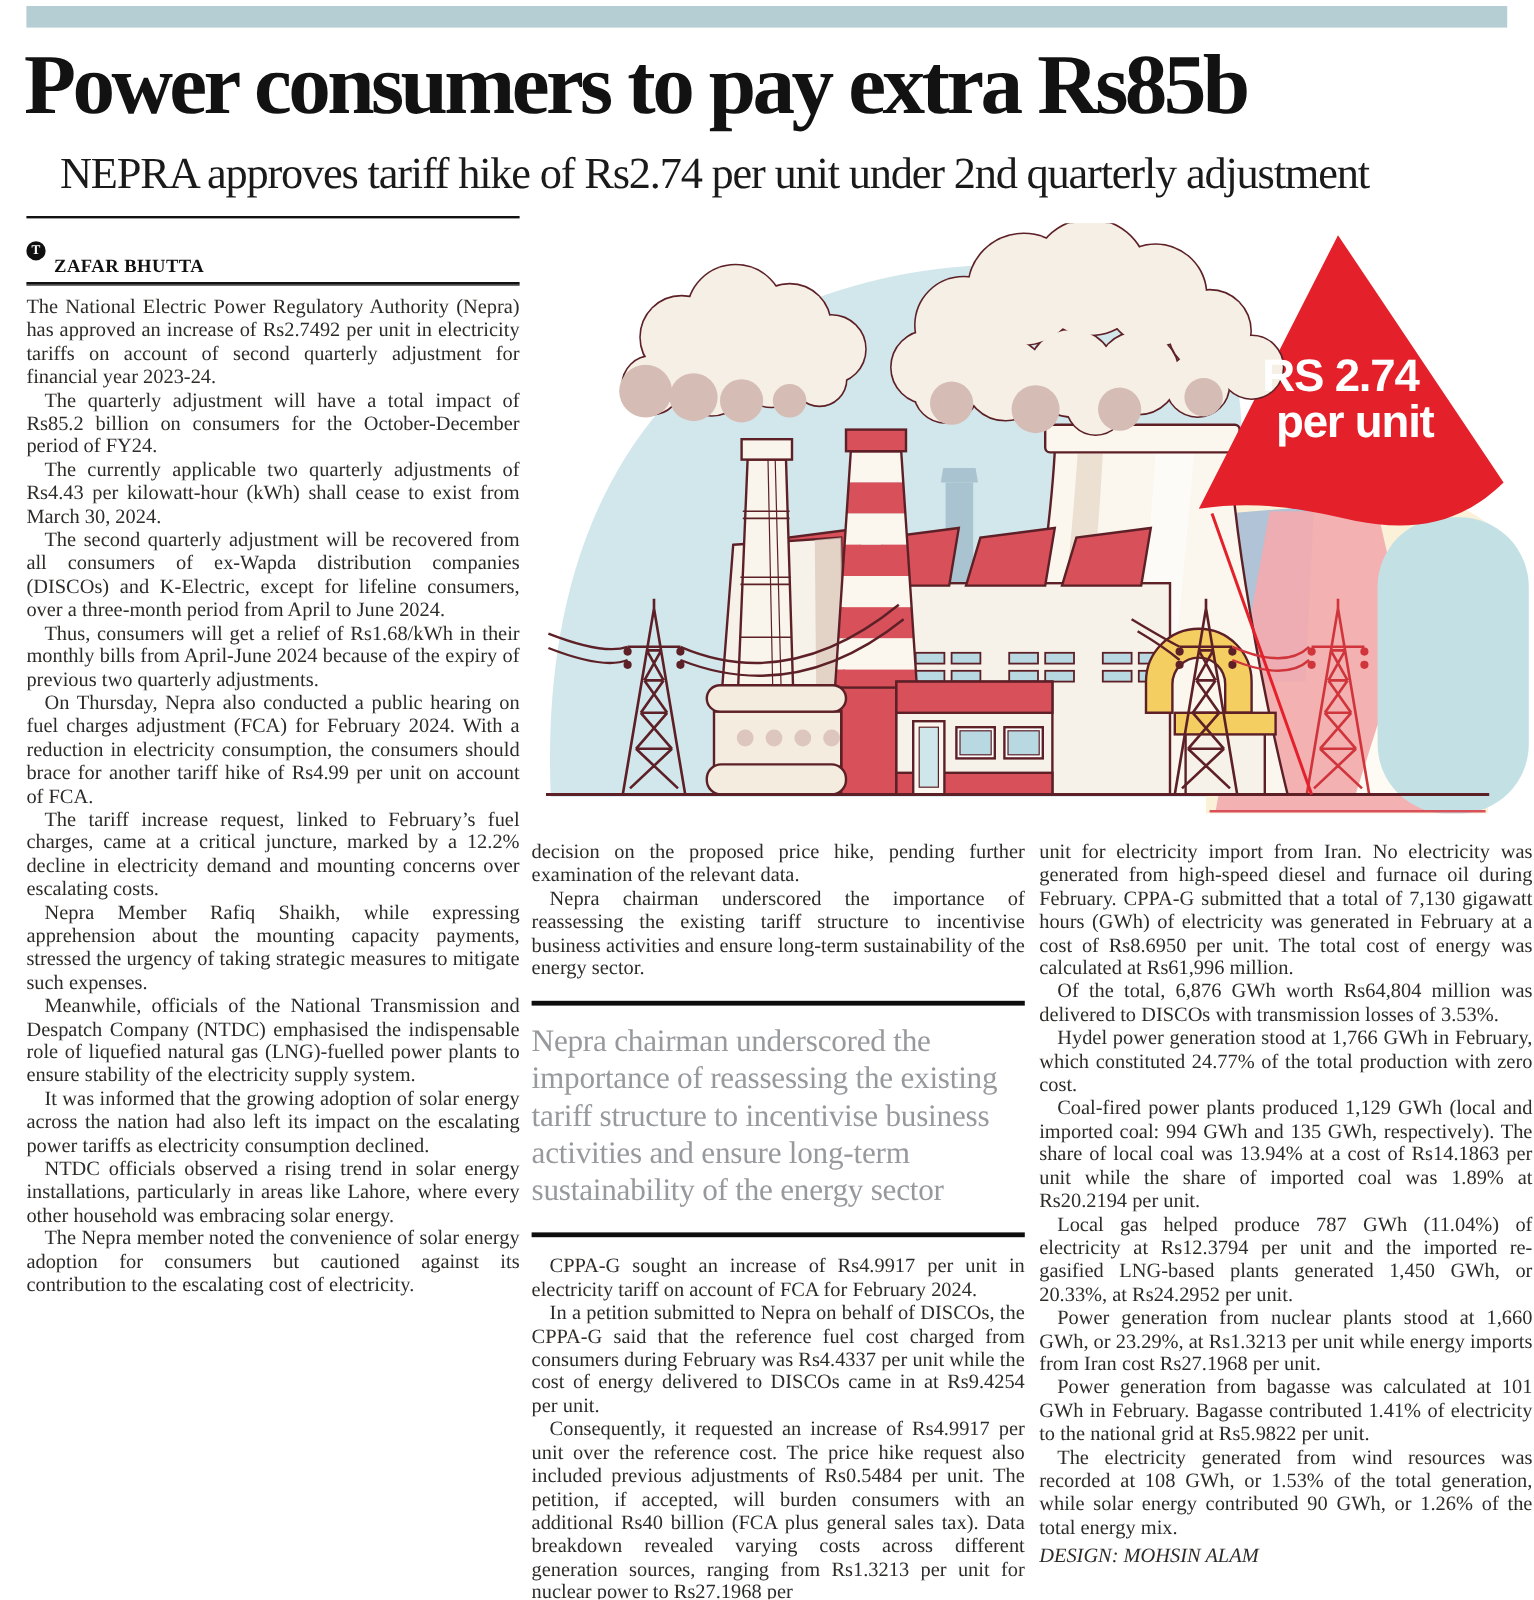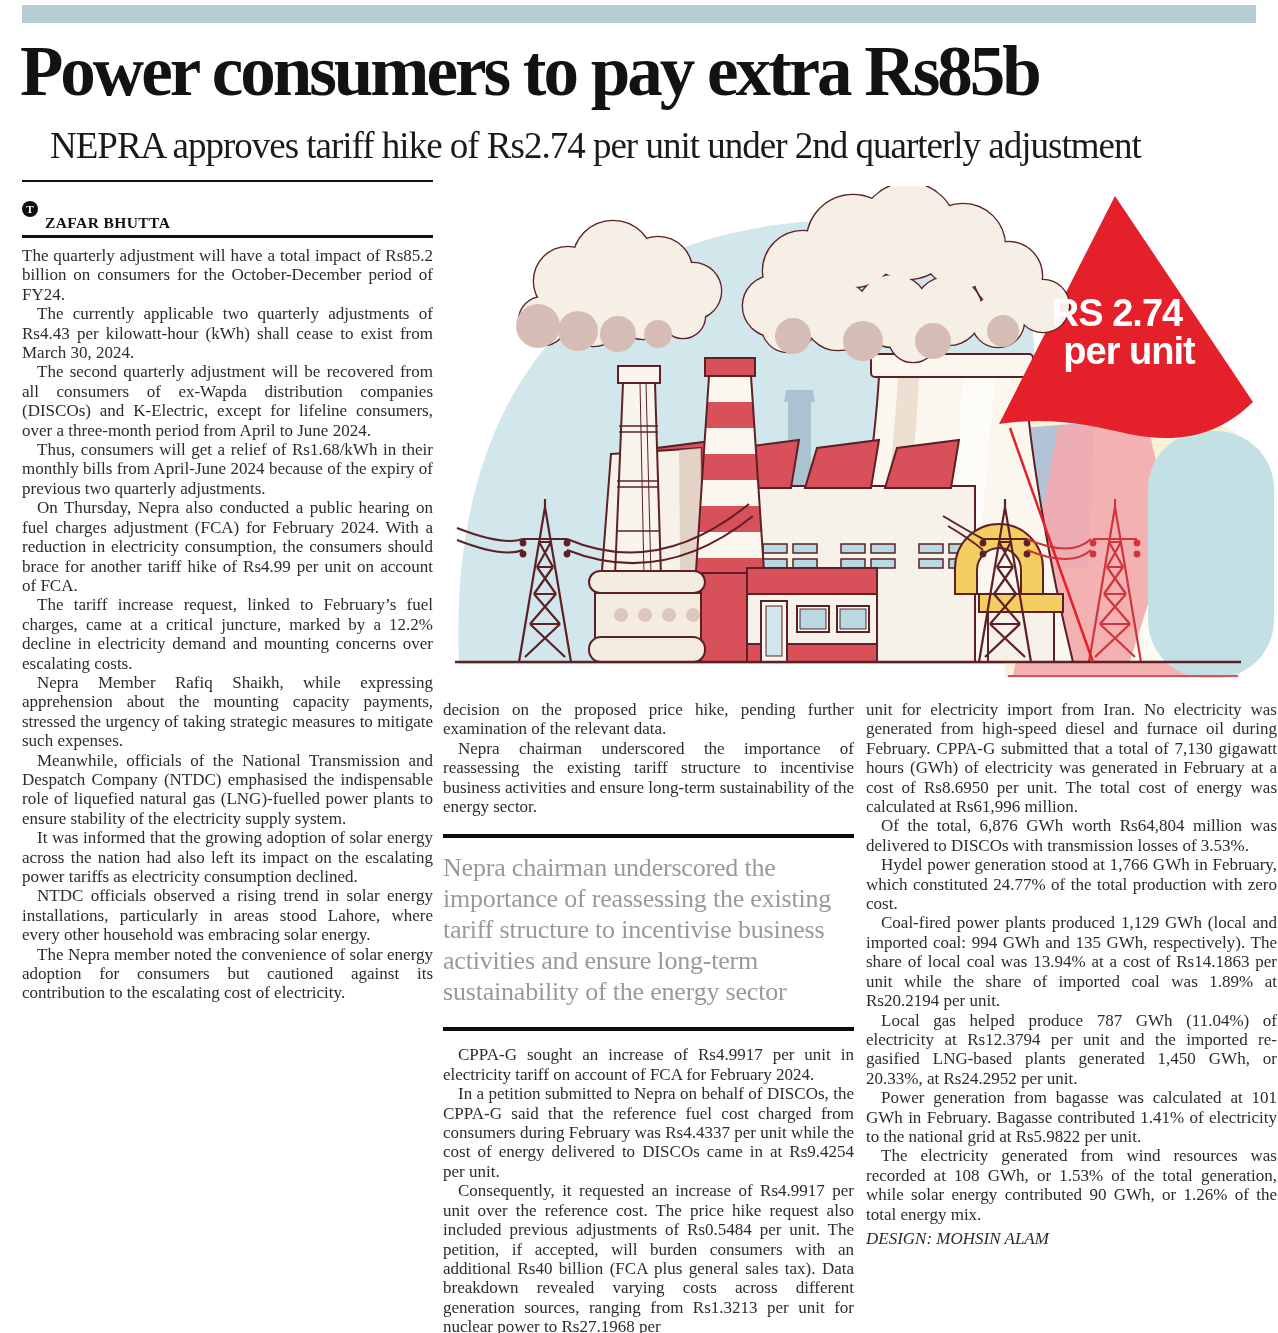--- a/index.html
+++ b/index.html
@@ -73,30 +73,31 @@
     <div class="byline-block">
       <div class="rule"></div>
       <div class="byline-row">
         <span class="pub-logo">T</span>
         <span class="author">ZAFAR BHUTTA</span>
       </div>
       <div class="rule"></div>
       <div class="rule-thin"></div>
     </div>
     <div class="plist">
+        <p class="para">The National Electric Power Regulatory Authority (Nepra) has approved an increase of Rs2.7492 per unit in electricity tariffs on account of second quarterly adjustment for financial year 2023-24.</p>
         <p class="para">The quarterly adjustment will have a total impact of Rs85.2 billion on consumers for the October-December period of FY24.</p>
         <p class="para">The currently applicable two quarterly adjustments of Rs4.43 per kilowatt-hour (kWh) shall cease to exist from March 30, 2024.</p>
         <p class="para">The second quarterly adjustment will be recovered from all consumers of ex-Wapda distribution companies (DISCOs) and K-Electric, except for lifeline consumers, over a three-month period from April to June 2024.</p>
         <p class="para">Thus, consumers will get a relief of Rs1.68/kWh in their monthly bills from April-June 2024 because of the expiry of previous two quarterly adjustments.</p>
         <p class="para">On Thursday, Nepra also conducted a public hearing on fuel charges adjustment (FCA) for February 2024. With a reduction in electricity consumption, the consumers should brace for another tariff hike of Rs4.99 per unit on account of FCA.</p>
         <p class="para">The tariff increase request, linked to February’s fuel charges, came at a critical juncture, marked by a 12.2% decline in electricity demand and mounting concerns over escalating costs.</p>
         <p class="para">Nepra Member Rafiq Shaikh, while expressing apprehension about the mounting capacity payments, stressed the urgency of taking strategic measures to mitigate such expenses.</p>
         <p class="para">Meanwhile, officials of the National Transmission and Despatch Company (NTDC) emphasised the indispensable role of liquefied natural gas (LNG)-fuelled power plants to ensure stability of the electricity supply system.</p>
         <p class="para">It was informed that the growing adoption of solar energy across the nation had also left its impact on the escalating power tariffs as electricity consumption declined.</p>
-        <p class="para">NTDC officials observed a rising trend in solar energy installations, particularly in areas stood Lahore, where every other household was embracing solar energy.</p>
+        <p class="para">NTDC officials observed a rising trend in solar energy installations, particularly in areas like Lahore, where every other household was embracing solar energy.</p>
         <p class="para">The Nepra member noted the convenience of solar energy adoption for consumers but cautioned against its contribution to the escalating cost of electricity.</p>
       </div>
   </div>
 
   <div class="illustration">
     <svg width="835" height="505" viewBox="0 0 835 505" xmlns="http://www.w3.org/2000/svg">
       <defs>
         <g id="pylon">
           <path d="M0,-155 L-26,0 M0,-155 L26,0 M0,-155 L0,-163
                    M-6,-120 L8,-95 M6,-120 L-8,-95
@@ -298,19 +299,20 @@
       </div>
   </div>
 
   <div class="col col-right">
     <div class="plist">
         <p class="para">unit for electricity import from Iran. No electricity was generated from high-speed diesel and furnace oil during February. CPPA-G submitted that a total of 7,130 gigawatt hours (GWh) of electricity was generated in February at a cost of Rs8.6950 per unit. The total cost of energy was calculated at Rs61,996 million.</p>
         <p class="para">Of the total, 6,876 GWh worth Rs64,804 million was delivered to DISCOs with transmission losses of 3.53%.</p>
         <p class="para">Hydel power generation stood at 1,766 GWh in February, which constituted 24.77% of the total production with zero cost.</p>
         <p class="para">Coal-fired power plants produced 1,129 GWh (local and imported coal: 994 GWh and 135 GWh, respectively). The share of local coal was 13.94% at a cost of Rs14.1863 per unit while the share of imported coal was 1.89% at Rs20.2194 per unit.</p>
         <p class="para">Local gas helped produce 787 GWh (11.04%) of electricity at Rs12.3794 per unit and the imported re-gasified LNG-based plants generated 1,450 GWh, or 20.33%, at Rs24.2952 per unit.</p>
+        <p class="para">Power generation from nuclear plants stood at 1,660 GWh, or 23.29%, at Rs1.3213 per unit while energy imports from Iran cost Rs27.1968 per unit.</p>
         <p class="para">Power generation from bagasse was calculated at 101 GWh in February. Bagasse contributed 1.41% of electricity to the national grid at Rs5.9822 per unit.</p>
         <p class="para">The electricity generated from wind resources was recorded at 108 GWh, or 1.53% of the total generation, while solar energy contributed 90 GWh, or 1.26% of the total energy mix.</p>
       </div>
     <div class="credit">DESIGN: MOHSIN ALAM</div>
   </div>
 
 </div>
 
 </body></html>

